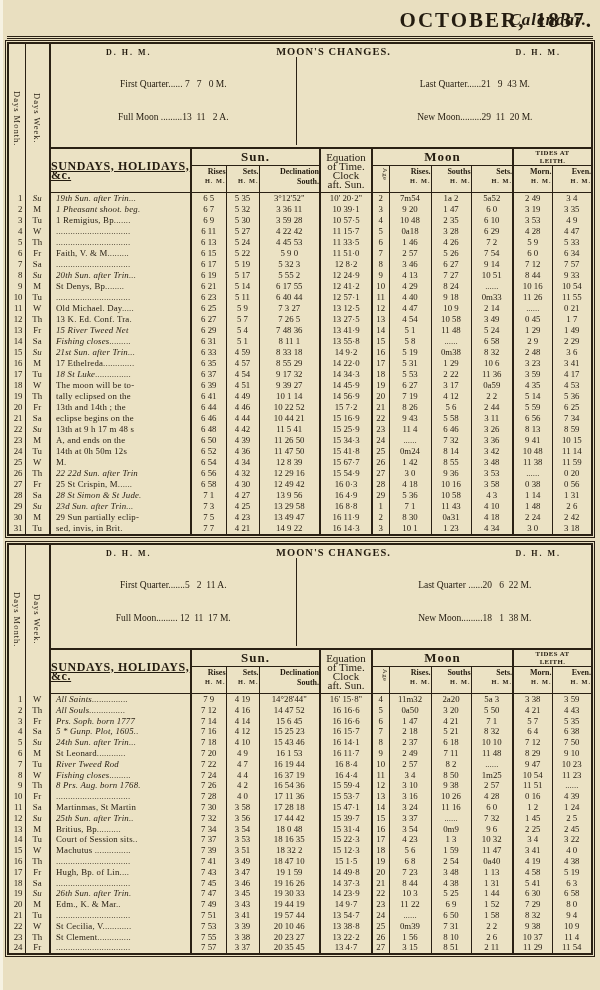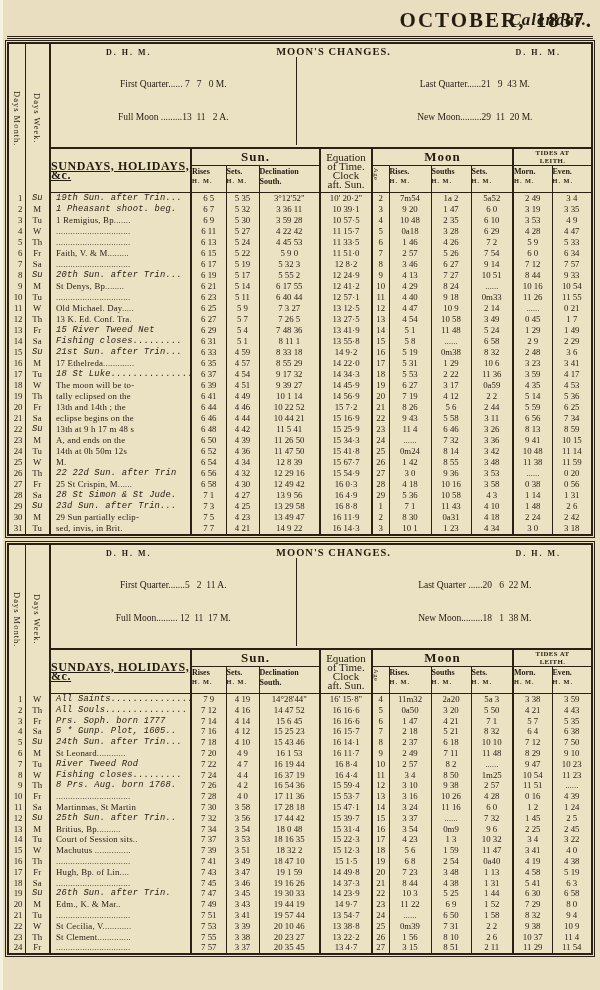--- a/index.html
+++ b/index.html
@@ -63,21 +63,21 @@
   .mc-col{flex:1;font-size:9.5px;line-height:11px;white-space:pre;}
   .mc-col.right{padding-left:56px;}
   .mc-div{width:1px;background:#2a2114;margin:0 2px;}
 
   
   .grp-row th{height:15px;border-bottom:1px solid #2a2114;vertical-align:middle;}
   .grp-t{font-size:13px;font-weight:bold;letter-spacing:1px;text-align:center;}
   .hol-h{font-size:12px;font-weight:bold;letter-spacing:.6px;text-align:left;line-height:9px;vertical-align:middle;text-decoration:underline;}
   .eq-h{font-size:11px;text-align:center;line-height:9px;vertical-align:middle;}
   .tides-h{font-size:6.8px;font-weight:bold;text-align:center;line-height:8px;letter-spacing:.4px;vertical-align:middle;}
-  .sub-row th{height:26px;border-bottom:1px solid #2a2114;vertical-align:top;text-align:left;}
+  .sub-row th{height:26px;border-bottom:1px solid #2a2114;vertical-align:top;text-align:right;}
   .sl{font-size:8px;font-weight:bold;line-height:10px;padding-top:1px;}
   .sl2{font-size:8px;font-weight:bold;line-height:9px;}
   .hm{font-size:6.3px;font-weight:bold;letter-spacing:1px;line-height:8px;}
   .age-h{vertical-align:middle;}
   .age-h .v{writing-mode:vertical-rl;font-size:6.5px;letter-spacing:.5px;}
 
   
   .tl{border-left:2px solid #2a2114;}
   .nl{border-left:1px solid #2a2114;}
 
@@ -87,21 +87,21 @@
     text-align:center;white-space:nowrap;overflow:hidden;
   }
   .m1 tbody td{height:10.8px;line-height:10.8px;}
   tbody td:nth-child(n+2){border-left:1px solid #2a2114;}
   tbody td:nth-child(3),tbody td:nth-child(4),
   tbody td:nth-child(7),tbody td:nth-child(8),
   tbody td:nth-child(12){border-left-width:2px;}
   tbody td:nth-child(1){text-align:right;padding-right:2px;}
   tbody td:nth-child(2){text-align:center;}
   tbody td:nth-child(3){text-align:left;padding-left:5px;letter-spacing:.2px;}
-  td.it, .it{font-style:italic;font-family:Liberation Mono, monospace;}
+  td.it, .it{font-style:italic;}
 </style>
 </head>
 <body>
 
 <div class="edge"></div>
 <div class="page">
 
   <section class="month m0">
     <div class="titlebar">
       <h1>OCTOBER, 1837.</h1>

